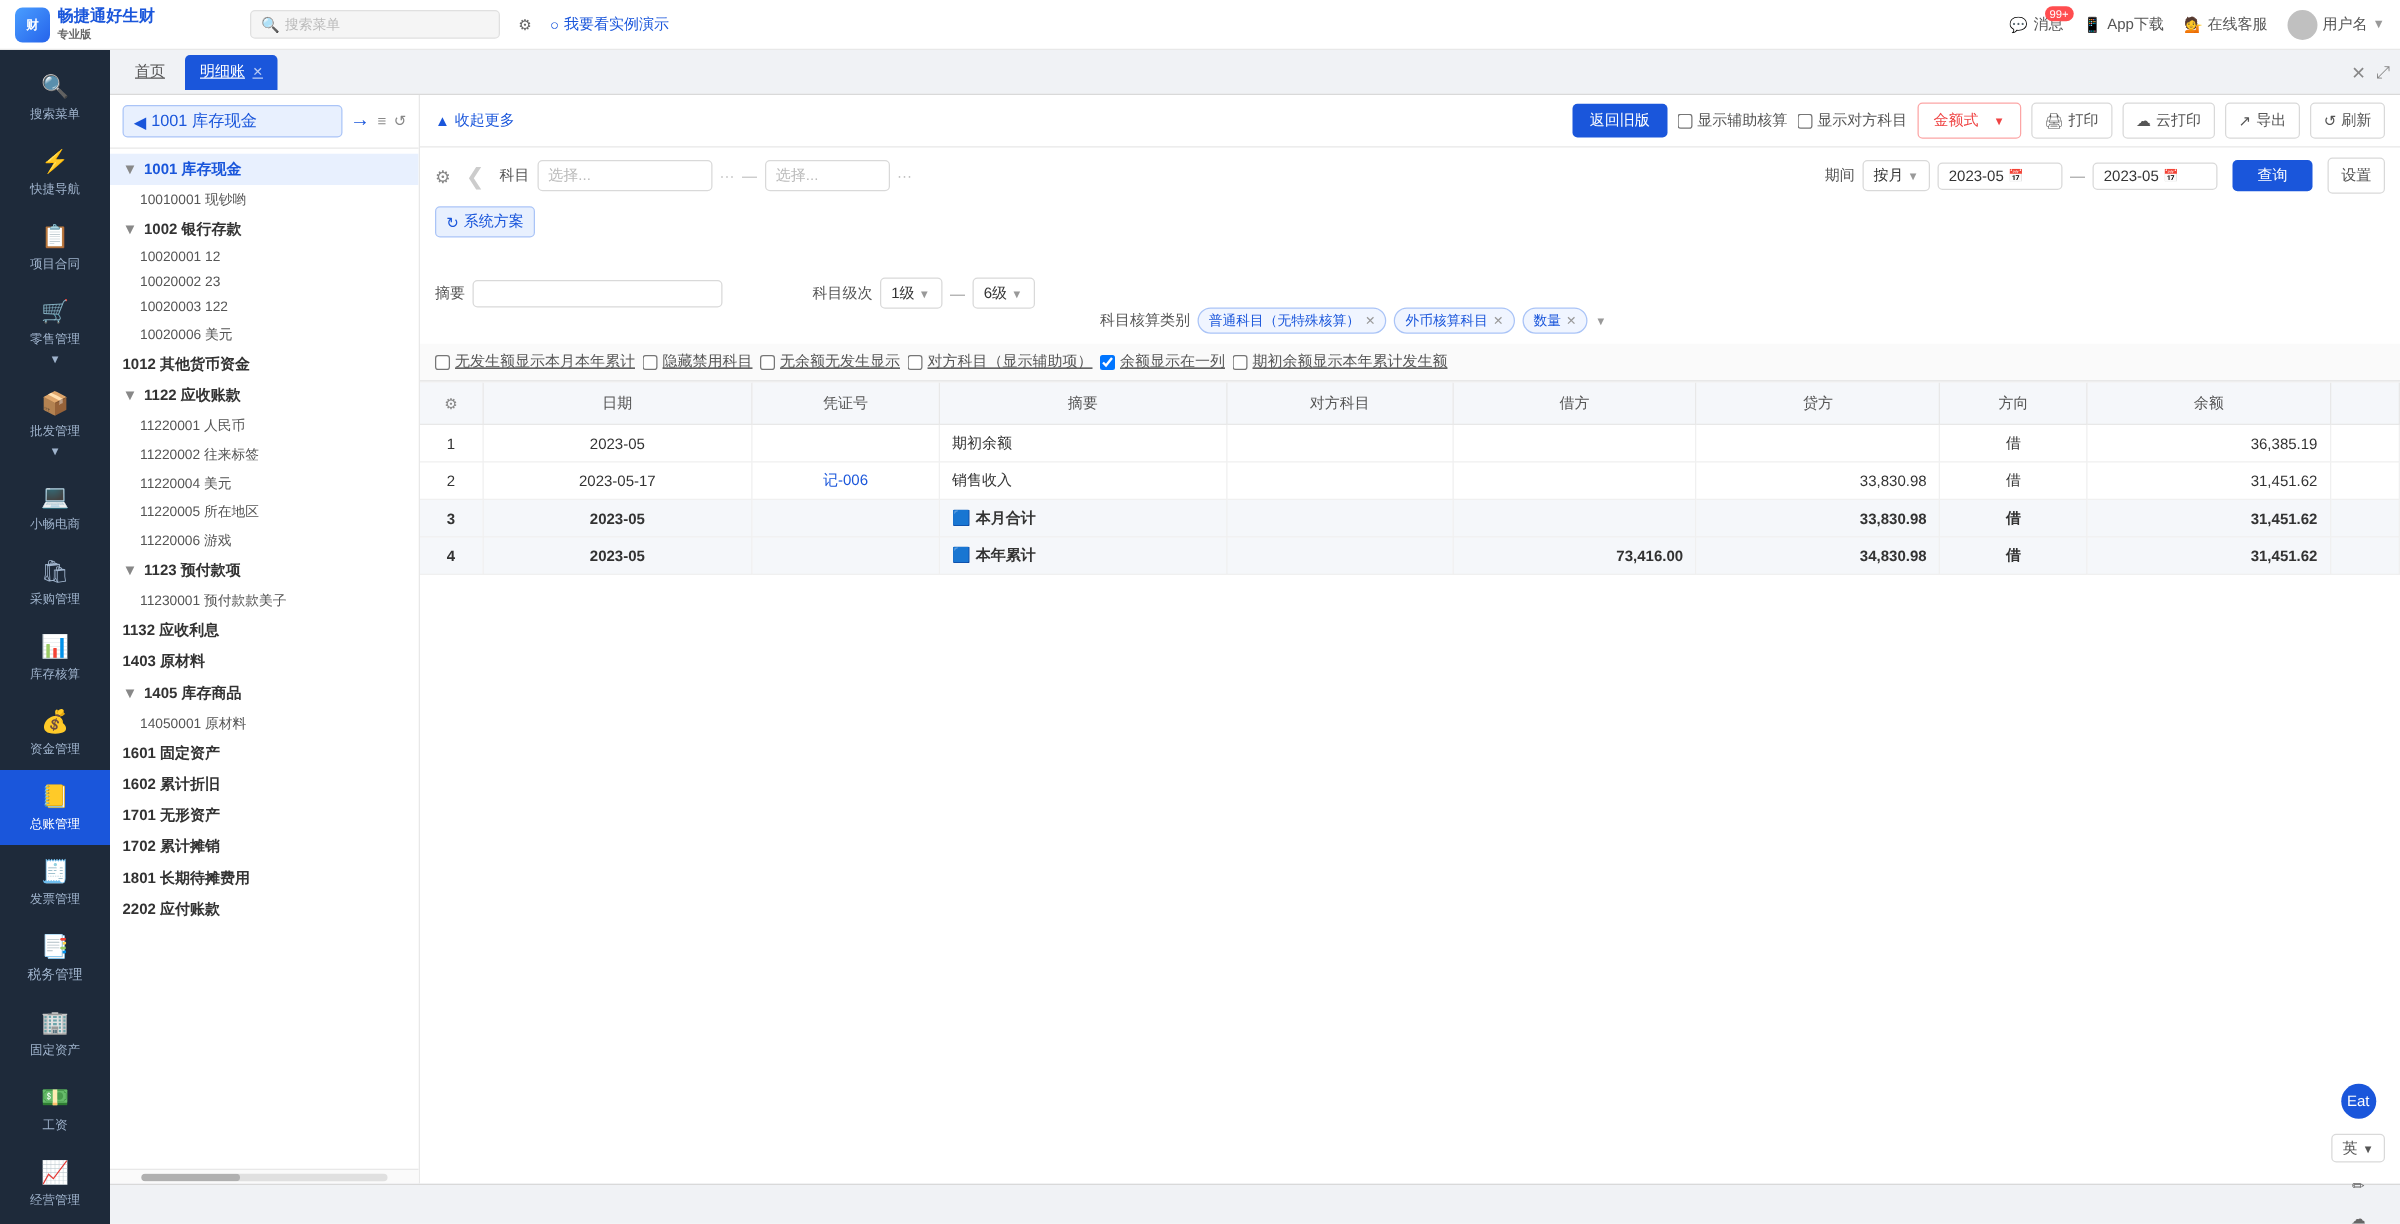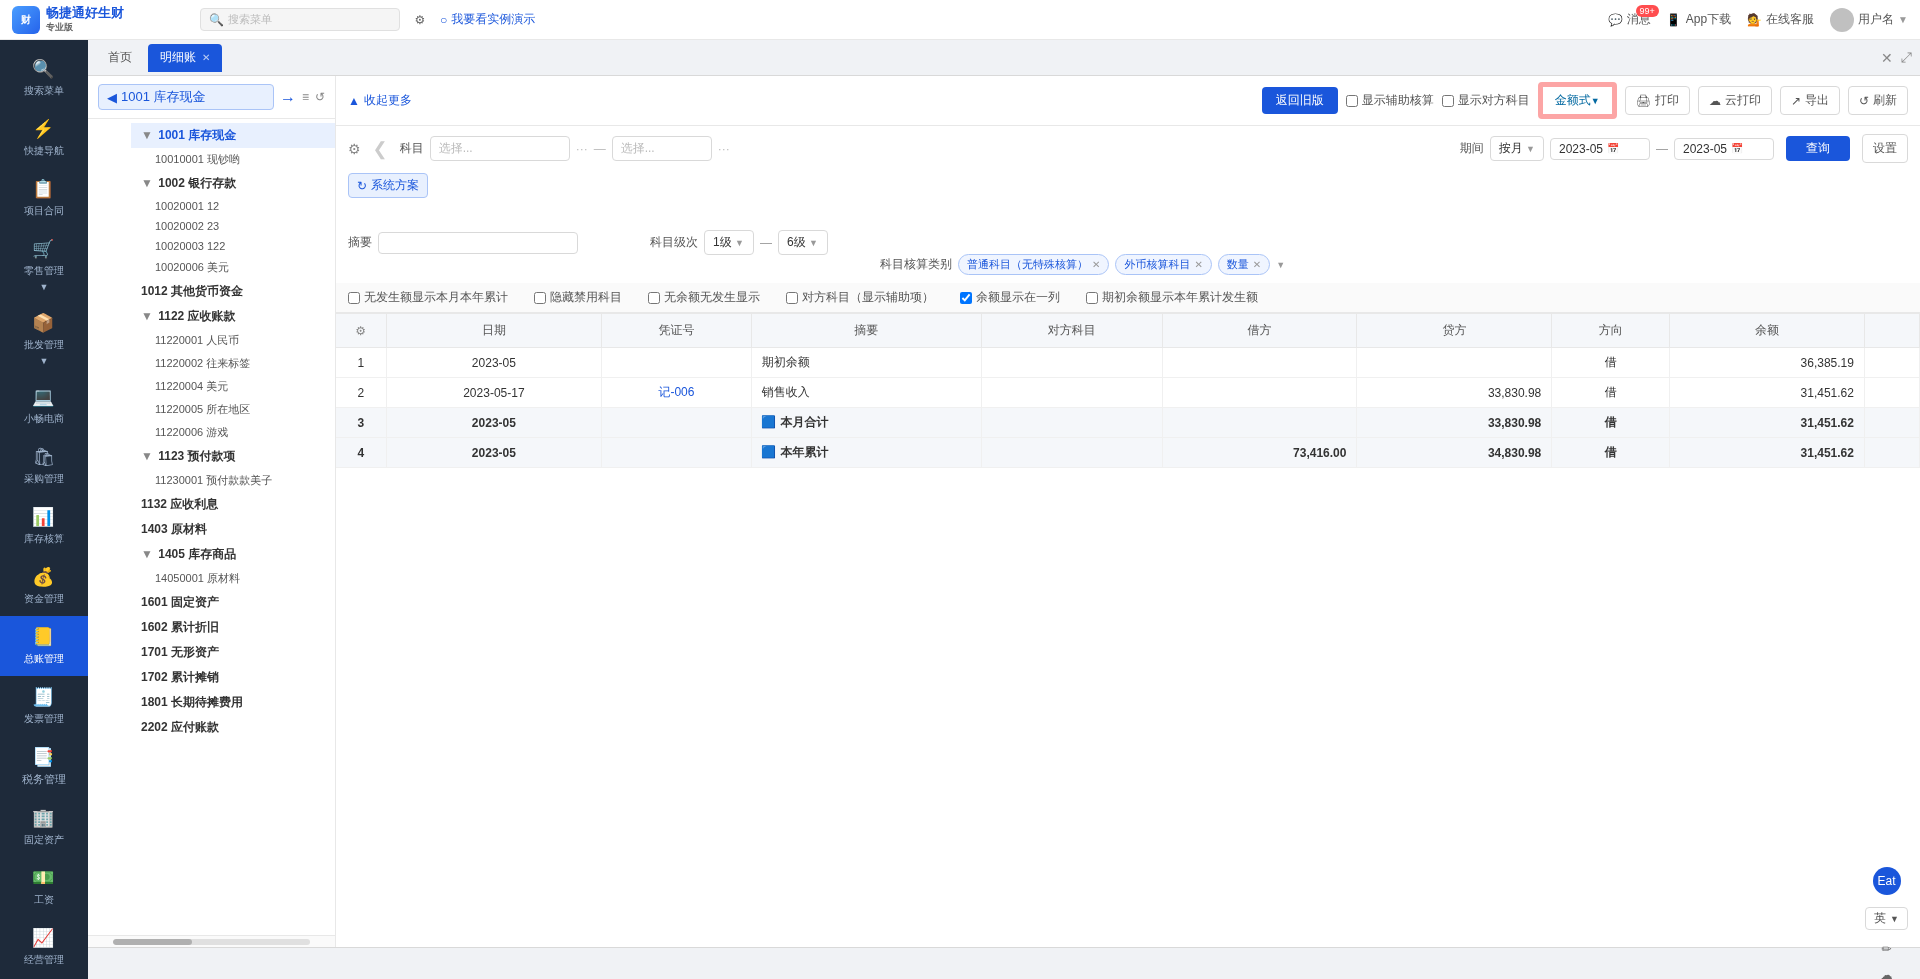--- a/index.html
+++ b/index.html
@@ -28,51 +28,51 @@
     .sidebar { width: 88px; background: #1e2a3a; display: flex; flex-direction: column; align-items: center; padding-top: 8px; overflow-y: auto; flex-shrink: 0; }
     .sidebar-item { width: 100%; display: flex; flex-direction: column; align-items: center; padding: 10px 0; cursor: pointer; color: #9fb3cc; font-size: 12px; gap: 4px; transition: background 0.2s; }
     .sidebar-item.active { background: #1a56db; color: #fff; }
     .sidebar-item-icon { font-size: 18px; }
 
     
     .content-area { flex: 1; display: flex; flex-direction: column; overflow: hidden; }
 
     
     .tabbar { display: flex; align-items: center; background: #f0f2f5; border-bottom: 1px solid #d9d9d9; padding: 0 8px; height: 36px; gap: 4px; }
-    .tab { display: flex; align-items: center; padding: 0 12px; height: 28px; border-radius: 4px 4px 0 0; font-size: 12px; cursor: pointer; gap: 6px; }
+    .tab { display: flex; align-items: center; padding: 0 12px; height: 28px; border-radius: 4px 4px 0 0; font-size: 12px; cursor: pointer; gap: 6px; text-decoration: underline; }
     .tab.default { background: transparent; color: #555; }
     .tab.active { background: #1a56db; color: #fff; }
     .tab-close { font-size: 10px; cursor: pointer; opacity: 0.7; }
 
     
     .page-content { flex: 1; background: #fff; display: flex; overflow: hidden; }
 
     
     .account-panel { width: 248px; border-right: 1px solid #e8e8e8; display: flex; flex-direction: column; overflow: hidden; flex-shrink: 0; }
     .account-panel-header { display: flex; align-items: center; padding: 8px 10px; border-bottom: 1px solid #e8e8e8; gap: 6px; }
     .account-panel-title { flex: 1; display: flex; align-items: center; gap: 4px; font-size: 13px; color: #1a56db; background: #e8f0fe; border: 1px solid #aac4f7; border-radius: 4px; padding: 3px 8px; }
     .account-panel-icons { display: flex; gap: 6px; color: #888; }
     .account-tree { flex: 1; overflow-y: auto; padding: 4px 0; }
-    .tree-item { padding: 4px 10px; cursor: pointer; white-space: nowrap; overflow: hidden; text-overflow: ellipsis; margin-left: 43px; }
+    .tree-item { padding: 4px 10px; cursor: pointer; white-space: nowrap; overflow: hidden; text-overflow: ellipsis; }
     .tree-item.selected { background: #e8f0fe; color: #1a56db; }
     .tree-group { font-weight: bold; color: #333; }
     .tree-child { padding-left: 24px; color: #555; font-size: 11px; }
     .tree-arrow { color: #888; margin-right: 2px; }
     .account-panel-footer { height: 12px; border-top: 1px solid #e8e8e8; display: flex; justify-content: center; align-items: center; background: #fafafa; }
     .scroll-track { width: 80%; height: 6px; background: #e0e0e0; border-radius: 3px; overflow: hidden; }
     .scroll-thumb { width: 40%; height: 100%; background: #b0b0b0; border-radius: 3px; }
 
     
     .right-panel { flex: 1; display: flex; flex-direction: column; overflow: hidden; }
 
     
     .toolbar { display: flex; align-items: center; padding: 6px 12px; border-bottom: 1px solid #e8e8e8; gap: 8px; flex-wrap: wrap; }
     .btn-primary { background: #1a56db; color: #fff; border: none; border-radius: 4px; padding: 5px 14px; font-size: 12px; cursor: pointer; white-space: nowrap; }
     .btn-default { background: #fff; color: #555; border: 1px solid #d9d9d9; border-radius: 4px; padding: 5px 10px; font-size: 12px; cursor: pointer; white-space: nowrap; display: flex; align-items: center; gap: 4px; }
-    .btn-blue-outline { background: #fff; color: #0369a1; border: 5px solid #fca5a5; border-radius: 4px; padding: 5px 12px; font-size: 12px; cursor: pointer; white-space: nowrap; display: flex; align-items: center; gap: 0; }
+    .btn-blue-outline { background: #fff; color: #ef4444; border: 1px solid #fca5a5; border-radius: 4px; padding: 5px 12px; font-size: 12px; cursor: pointer; white-space: nowrap; display: flex; align-items: center; gap: 12px; }
     .checkbox-label { display: flex; align-items: center; gap: 4px; font-size: 12px; color: #555; cursor: pointer; white-space: nowrap; }
     .checkbox-label input { width: 12px; height: 12px; }
 
     
     .filter-area { border-bottom: 1px solid #e8e8e8; }
     .filter-toggle { display: flex; align-items: center; gap: 4px; color: #1a56db; font-size: 12px; cursor: pointer; }
     .filter-body { padding: 8px 12px; display: flex; flex-direction: column; gap: 8px; }
     .filter-row { display: flex; align-items: center; gap: 12px; flex-wrap: wrap; }
     .filter-field { display: flex; align-items: center; gap: 6px; }
     .filter-label { font-size: 12px; color: #555; white-space: nowrap; }
@@ -80,21 +80,21 @@
     .filter-date { border: 1px solid #d9d9d9; border-radius: 4px; padding: 3px 8px; font-size: 12px; color: #333; min-width: 100px; background: #fff; display: flex; align-items: center; gap: 4px; }
     .filter-dash { color: #999; }
     .system-scheme { display: flex; align-items: center; gap: 4px; color: #1a56db; font-size: 12px; cursor: pointer; background: #e8f0fe; border: 1px solid #aac4f7; border-radius: 4px; padding: 3px 8px; }
 
     
     .tags-row { display: flex; align-items: center; gap: 6px; flex-wrap: wrap; padding: 4px 12px; }
     .tag { display: flex; align-items: center; gap: 4px; background: #f0f5ff; border: 1px solid #aac4f7; border-radius: 12px; padding: 2px 8px; font-size: 11px; color: #1a56db; }
     .tag-close { cursor: pointer; color: #999; font-size: 10px; }
 
     
-    .checkboxes-row { display: flex; align-items: center; gap: 26px; padding: 6px 12px; background: #fafafa; border-bottom: 1px solid #e8e8e8; flex-wrap: wrap; }
+    .checkboxes-row { display: flex; align-items: center; gap: 6px; padding: 6px 12px; background: #fafafa; border-bottom: 1px solid #e8e8e8; flex-wrap: wrap; text-decoration: underline; }
 
     
     .table-container { flex: 1; overflow: auto; }
     table { width: 100%; border-collapse: collapse; font-size: 12px; }
     thead tr { background: #f5f7fa; }
     th { padding: 8px 10px; text-align: center; border-bottom: 1px solid #e8e8e8; border-right: 1px solid #e8e8e8; font-weight: normal; color: #555; white-space: nowrap; }
     th:first-child { width: 50px; }
     td { padding: 6px 10px; border-bottom: 1px solid #f0f0f0; border-right: 1px solid #f0f0f0; text-align: center; white-space: nowrap; }
     td.text-left { text-align: left; }
     td.text-right { text-align: right; }

